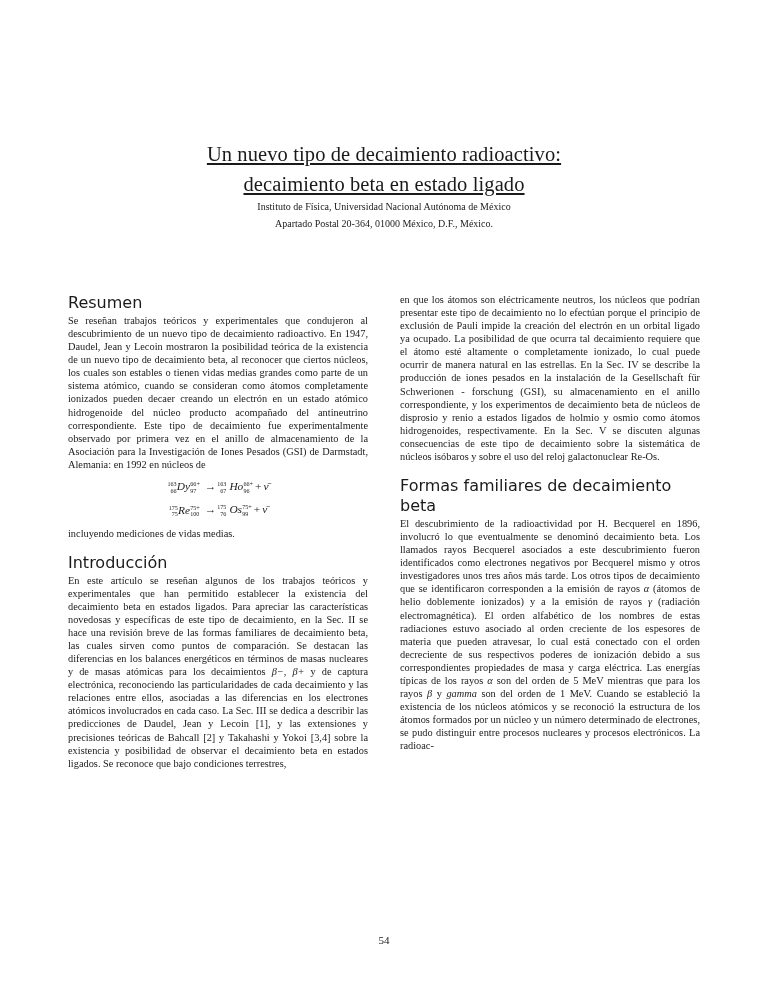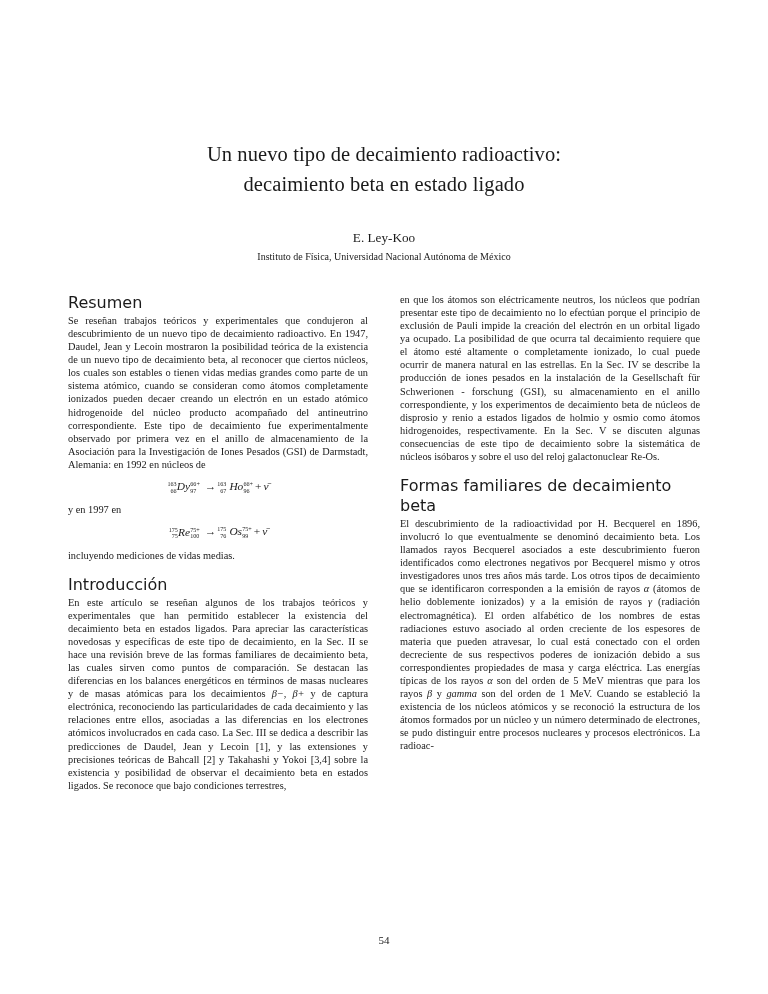--- a/index.html
+++ b/index.html
@@ -29,20 +29,21 @@
     padding-top: 140px;
     width: 620px;
     text-align: center;
   }
   .doc-title {
     font-size: 20.5px;
     line-height: 1.45;
     font-weight: normal;
     letter-spacing: 0.1px;
     margin: 0;
+    text-decoration: underline;
   }
   .doc-title .line2 { display: block; }
   .author {
     margin-top: 28px;
     font-size: 13.2px;
     line-height: 1.62;
   }
   .affil, .addr {
     font-size: 10px;
     line-height: 1.62;
@@ -139,22 +140,22 @@
 </head>
 <body>
 
 <div class="page">
 
   <div class="title-block">
     <h1 class="doc-title">
       <span>Un nuevo tipo de decaimiento radioactivo:</span>
       <span class="line2">decaimiento beta en estado ligado</span>
     </h1>
-    <div class="author">E. Ley-Koo</div>
     <div class="affil">Instituto de Física, Universidad Nacional Autónoma de México</div>
+    <div class="addr">Apartado Postal 20-364, 01000 México, D.F., México.</div>
   </div>
 
   <div class="columns">
 
     <div class="col">
 
       <div class="sec-head">Resumen</div>
       <p class="body-text">Se reseñan trabajos teóricos y experimentales que condujeron al descubrimiento de un nuevo tipo de decaimiento radioactivo. En 1947, Daudel, Jean y Lecoin mostraron la posibilidad teórica de la existencia de un nuevo tipo de decaimiento beta, al reconocer que ciertos núcleos, los cuales son estables o tienen vidas medias grandes como parte de un sistema atómico, cuando se consideran como átomos completamente ionizados pueden decaer creando un electrón en un estado atómico hidrogenoide del núcleo producto acompañado del antineutrino correspondiente. Este tipo de decaimiento fue experimentalmente observado por primera vez en el anillo de almacenamiento de la Asociación para la Investigación de Iones Pesados (GSI) de Darmstadt, Alemania: en 1992 en núcleos de</p>
 
       <div class="equation">
@@ -168,21 +169,20 @@
           </span>
         </span><span class="arrow">→</span><span class="presub">
             <span class="top">163</span>
             <span>67</span>
           </span>&nbsp;<span class="el">Ho</span><span class="postsup">
             <span class="top">66+</span>
             <span>96</span>
           </span><span class="plus">+</span><span class="nubar">ν̄</span>
       </div>
 
-      <p class="body-text">y en 1997 en</p>
 
       <div class="equation">
         <span class="nuc">
           <span class="presub">
             <span class="top">175</span>
             <span>75</span>
           </span><span class="el">Re</span><span class="postsup">
             <span class="top">75+</span>
             <span>100</span>
           </span>

